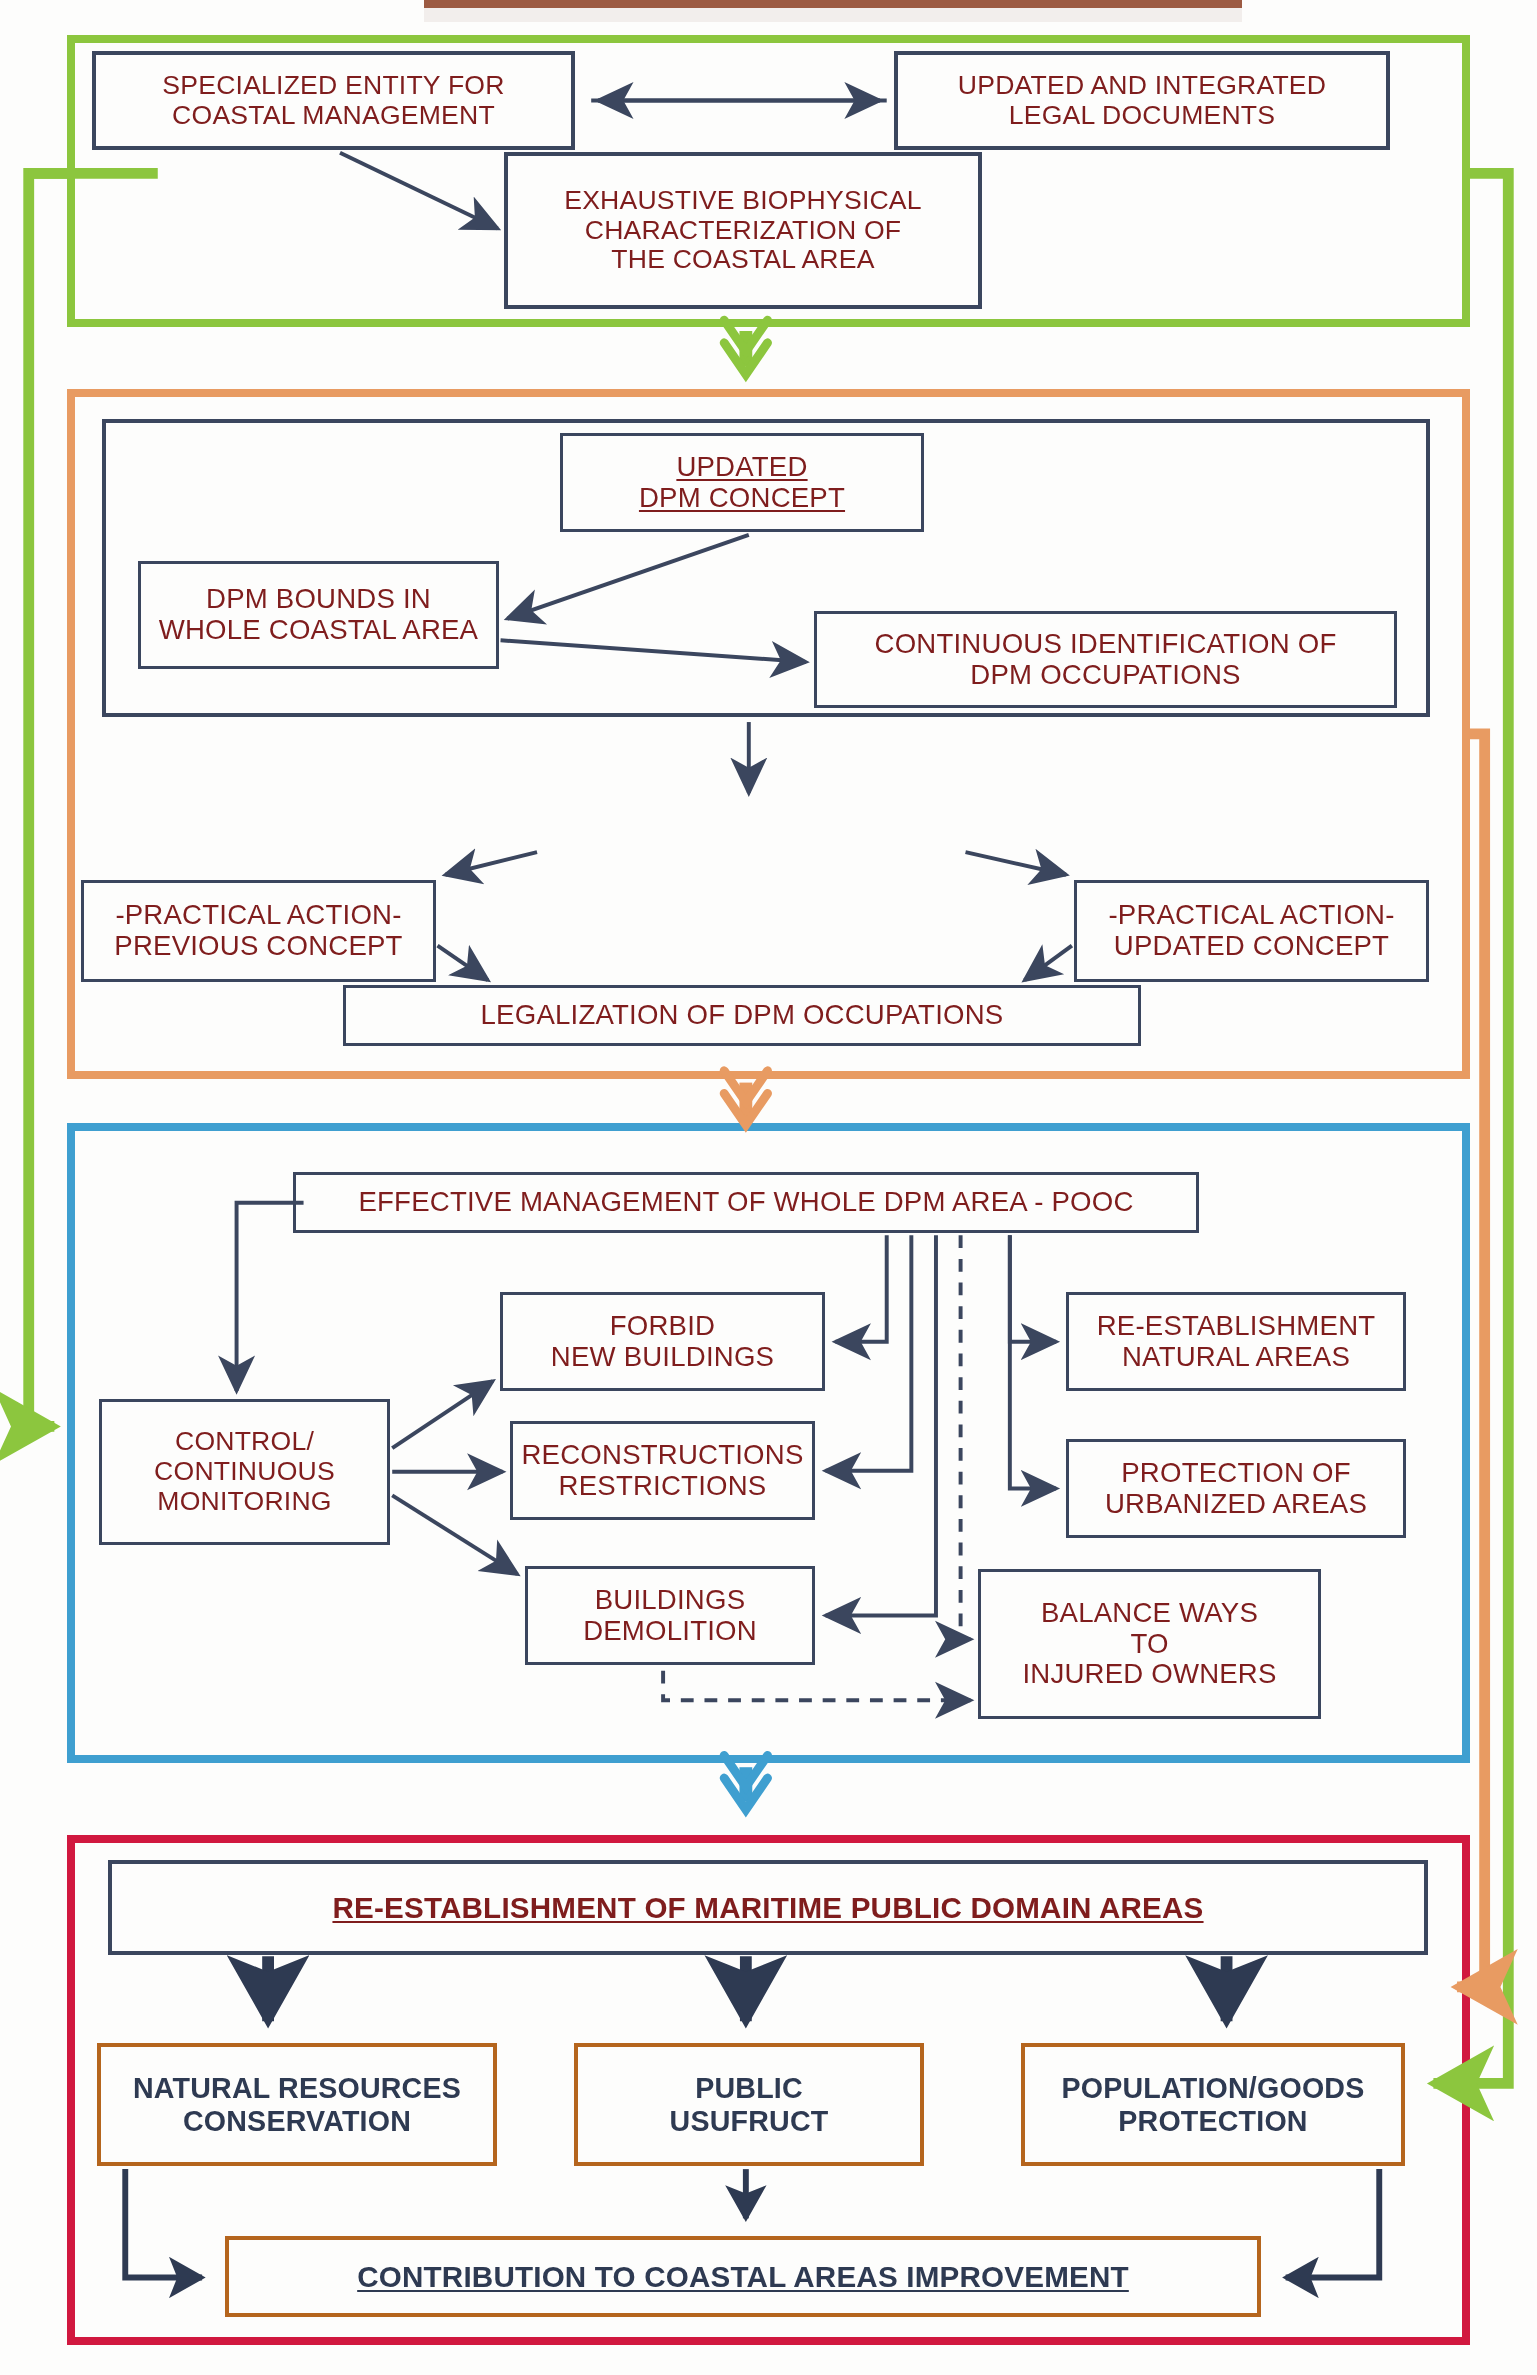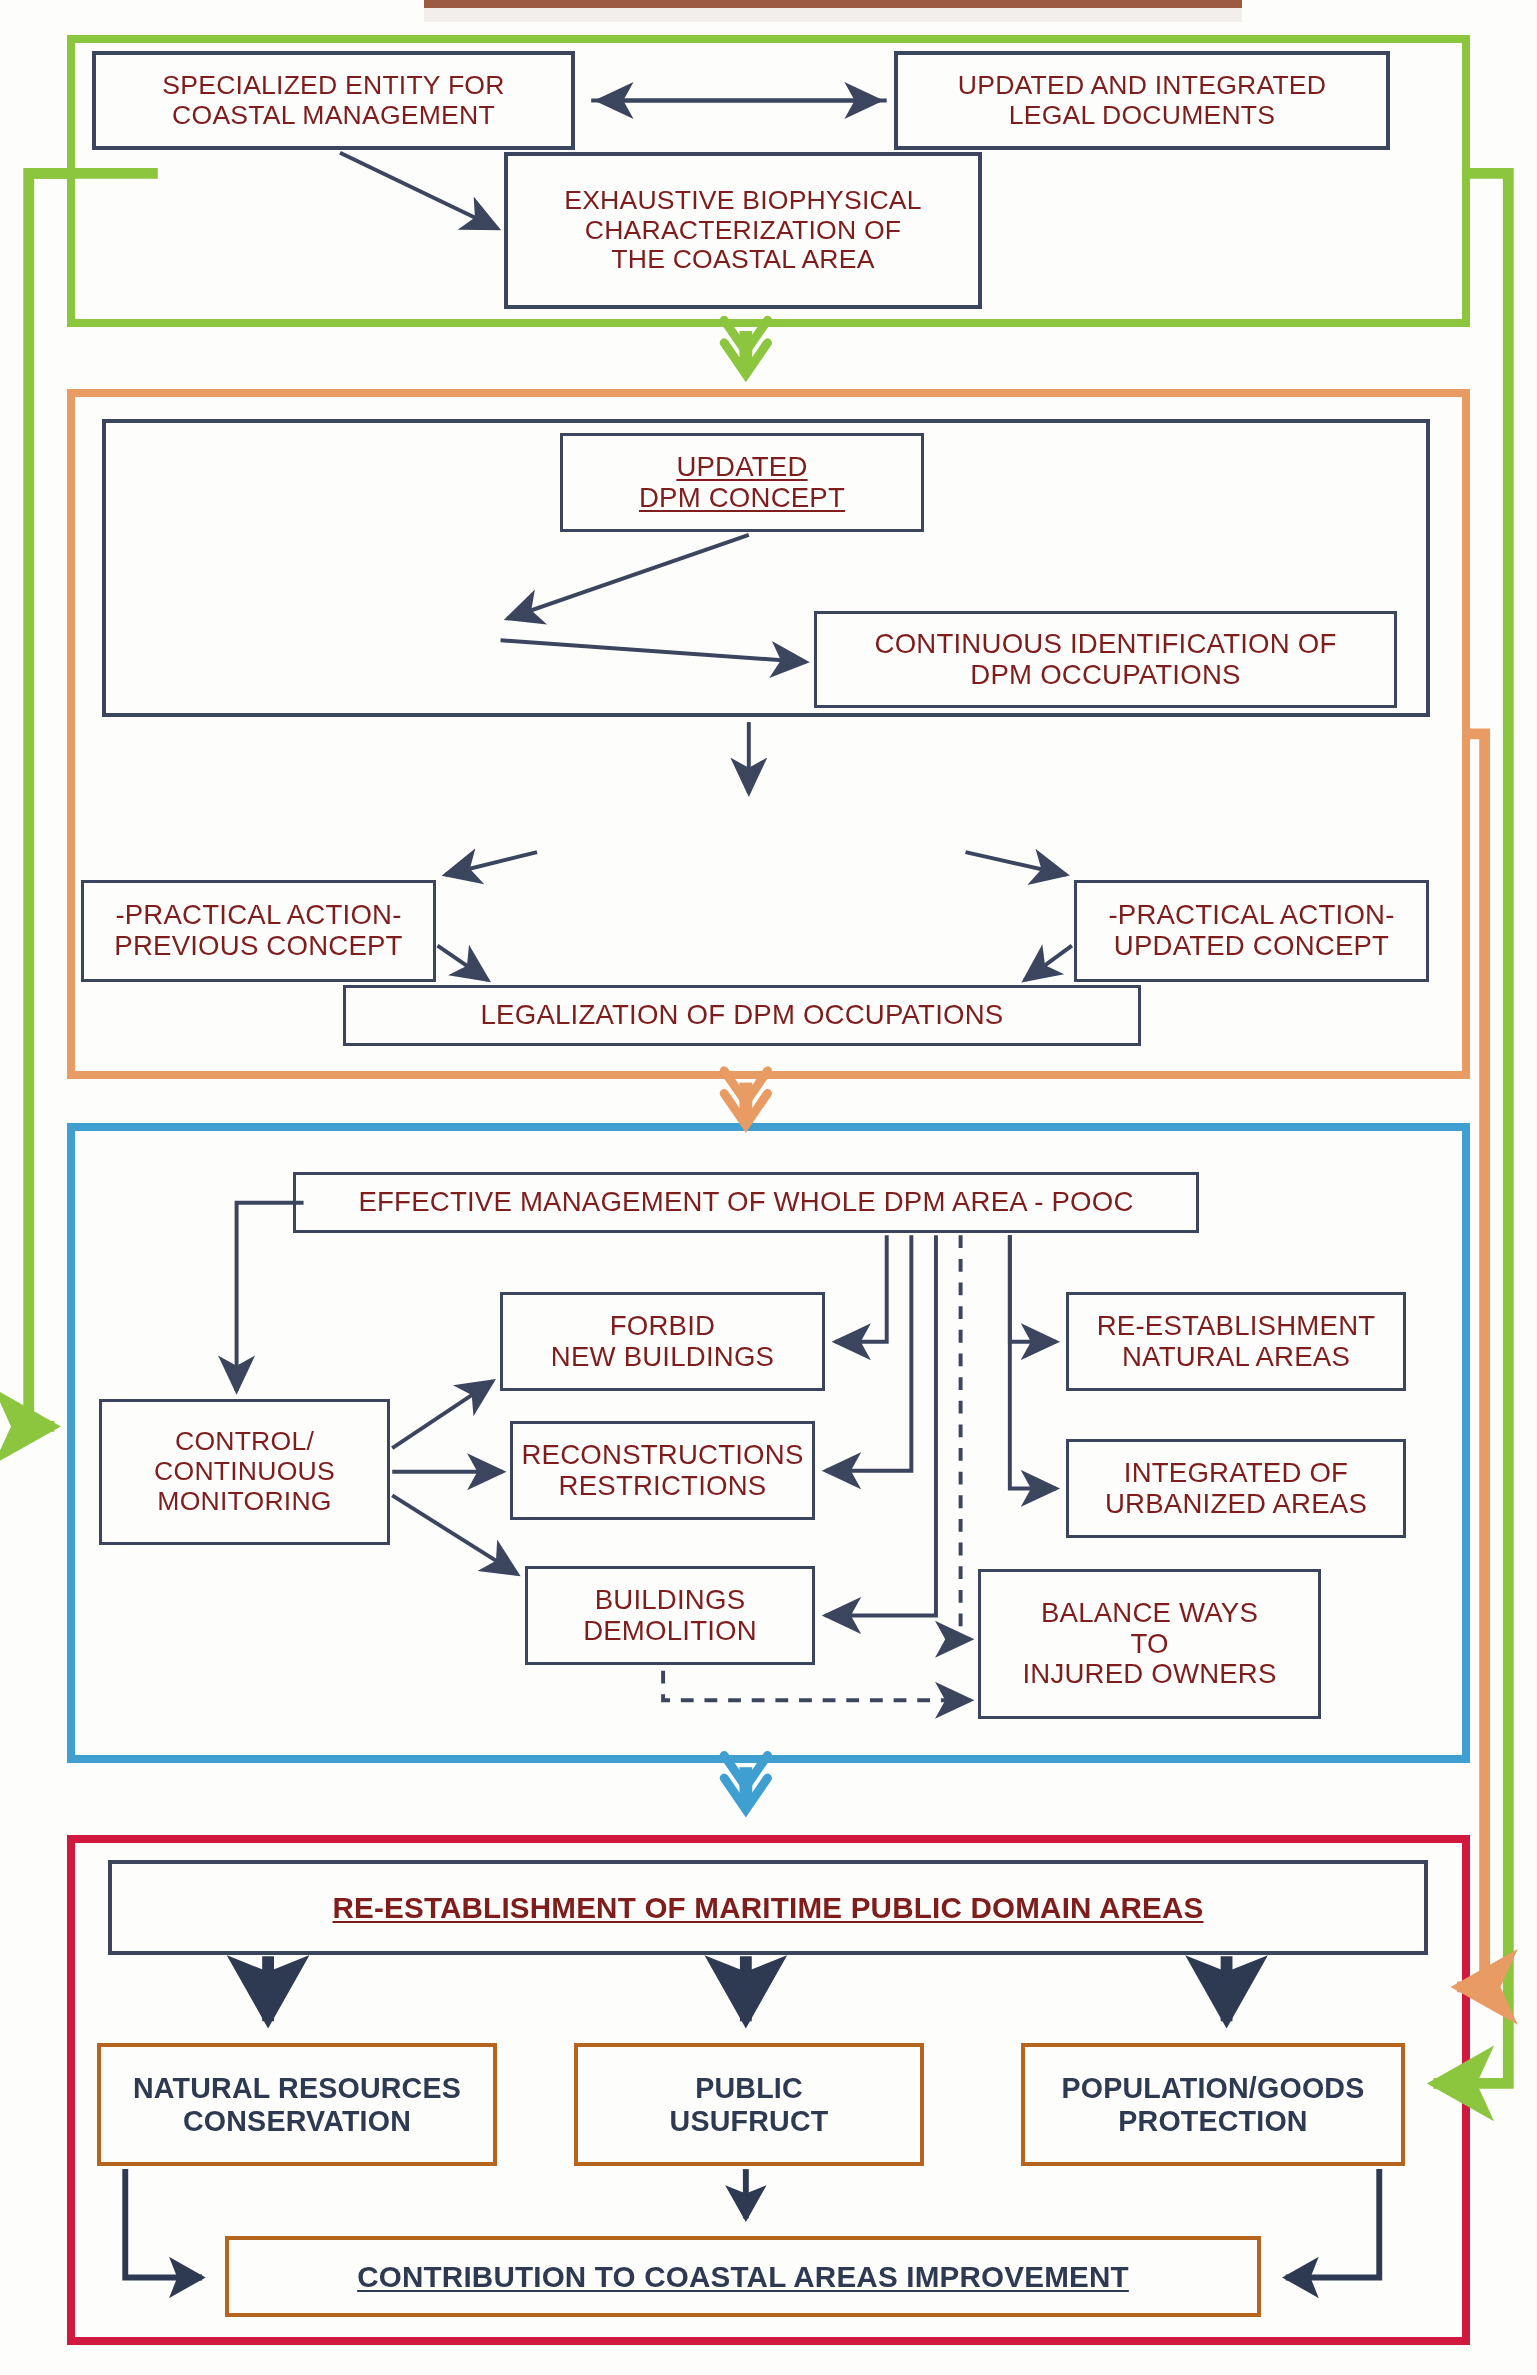--- a/index.html
+++ b/index.html
@@ -70,20 +70,26 @@
 
   <div class="nbox group" style="left:102px; top:419px; width:1328px; height:298px;"></div>
 
   <div class="nbox navy3 t-orange" style="left:560px; top:433px; width:364px; height:99px; font-size:27.6px;">
     <span class="uline">
       <span>UPDATED</span><br>
       <span>DPM CONCEPT</span>
     </span>
   </div>
 
+  <div class="nbox navy3 t-orange" style="left:138px; top:561px; width:361px; height:108px; font-size:27.6px;">
+    <span>
+      <span>DPM BOUNDS IN</span><br>
+      <span>WHOLE COASTAL AREA</span>
+    </span>
+  </div>
 
   <div class="nbox navy3 t-orange" style="left:814px; top:611px; width:583px; height:97px; font-size:27.6px;">
     <span>
       <span>CONTINUOUS IDENTIFICATION OF</span><br>
       <span>DPM OCCUPATIONS</span>
     </span>
   </div>
 
 
   <div class="nbox navy3 t-orange" style="left:81px; top:880px; width:355px; height:102px; font-size:27.6px;">
@@ -141,21 +147,21 @@
 
   <div class="nbox navy3 t-orange" style="left:1066px; top:1292px; width:340px; height:99px; font-size:27.6px;">
     <span>
       <span>RE-ESTABLISHMENT</span><br>
       <span>NATURAL AREAS</span>
     </span>
   </div>
 
   <div class="nbox navy3 t-orange" style="left:1066px; top:1439px; width:340px; height:99px; font-size:27.6px;">
     <span>
-      <span>INTEGRATED OF</span><br>
+      <span>PROTECTION OF</span><br>
       <span>URBANIZED AREAS</span>
     </span>
   </div>
 
   <div class="nbox navy3 t-orange" style="left:978px; top:1569px; width:343px; height:150px; font-size:27.6px;">
     <span>
       <span>BALANCE WAYS</span><br>
       <span>TO</span><br>
       <span>INJURED OWNERS</span>
     </span>

